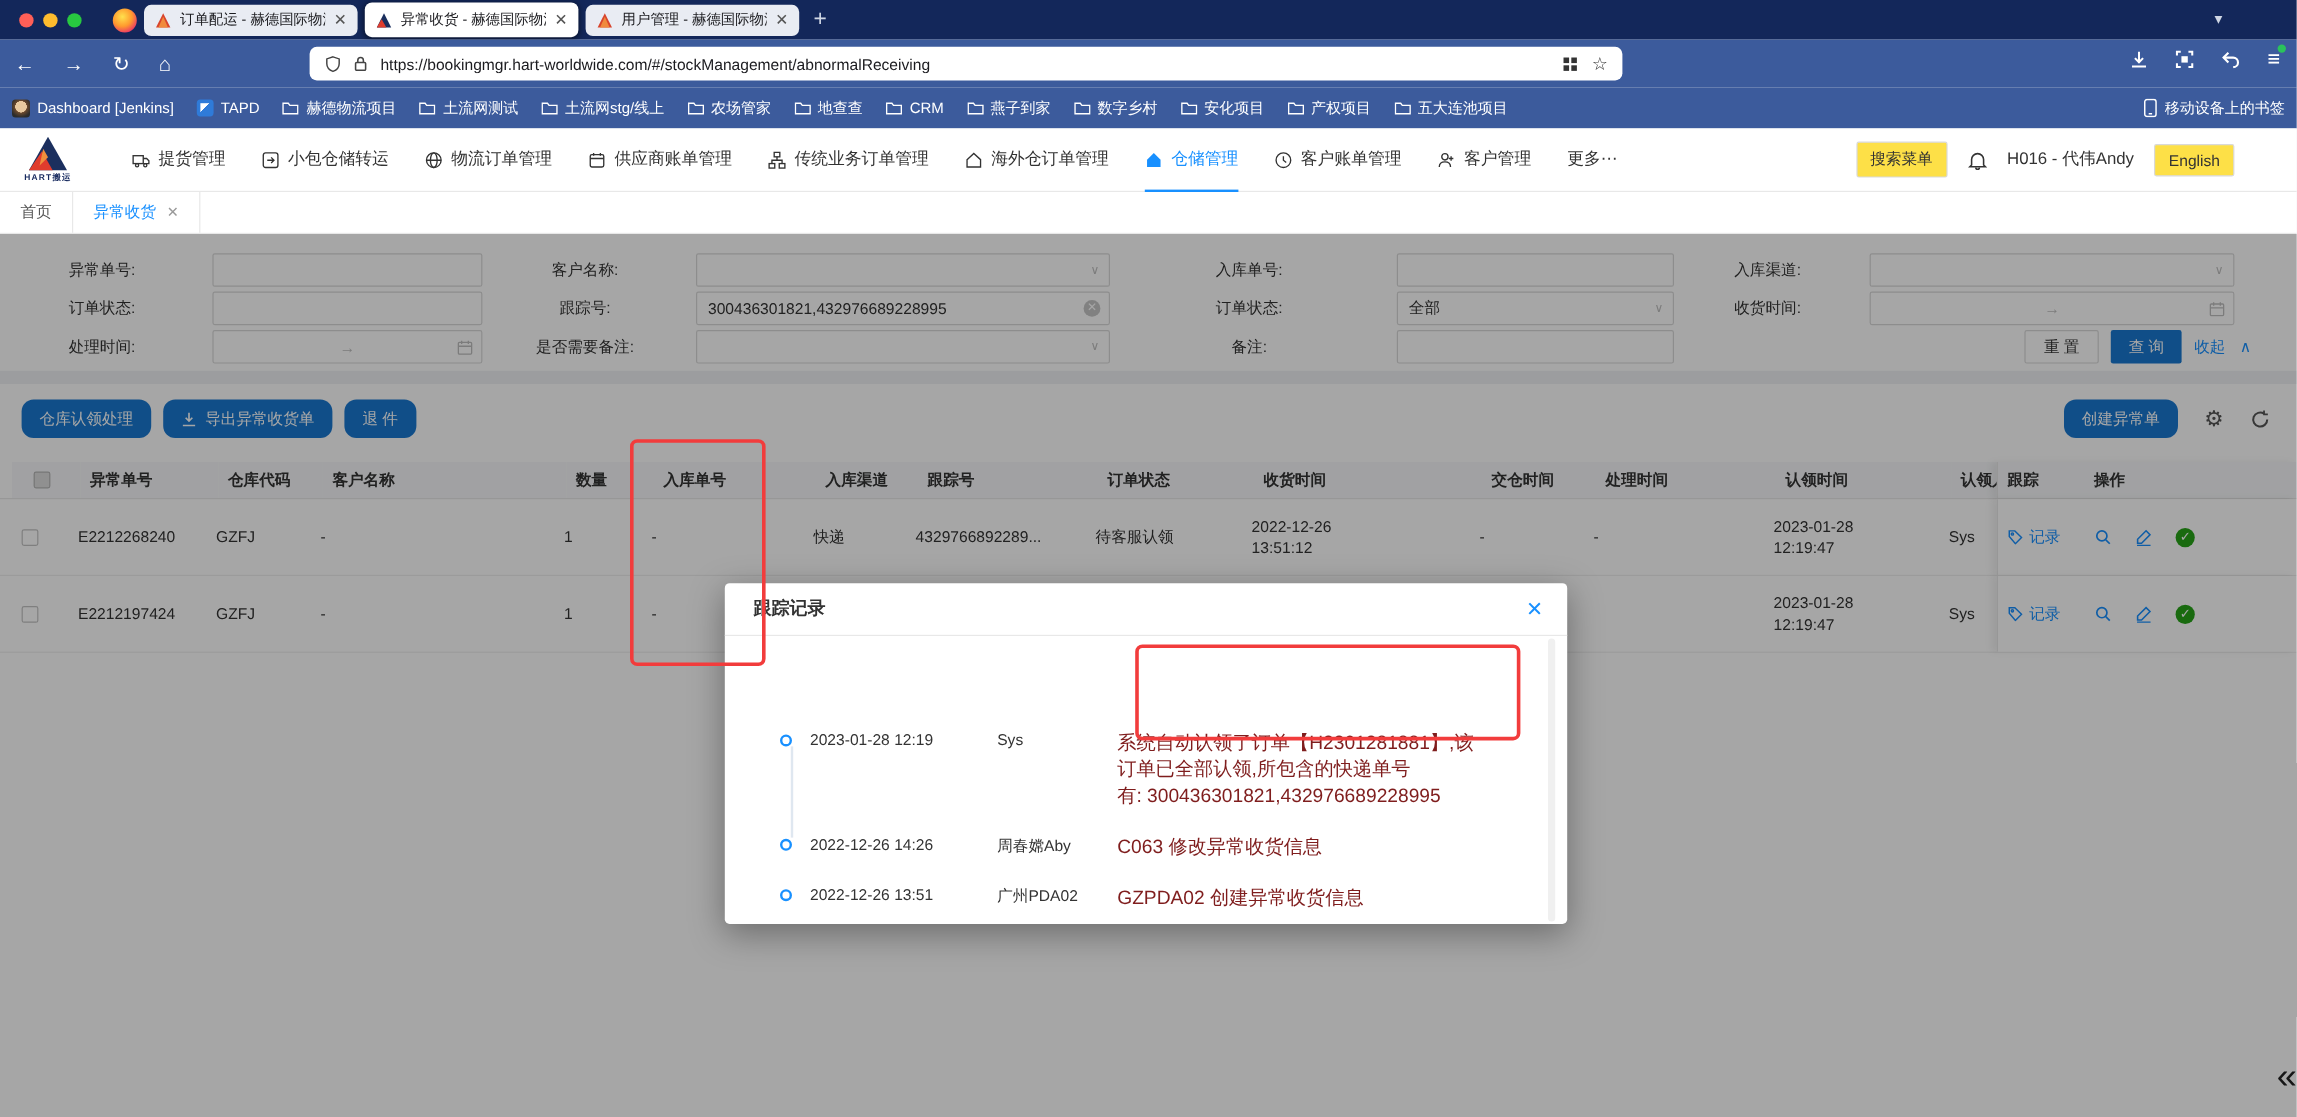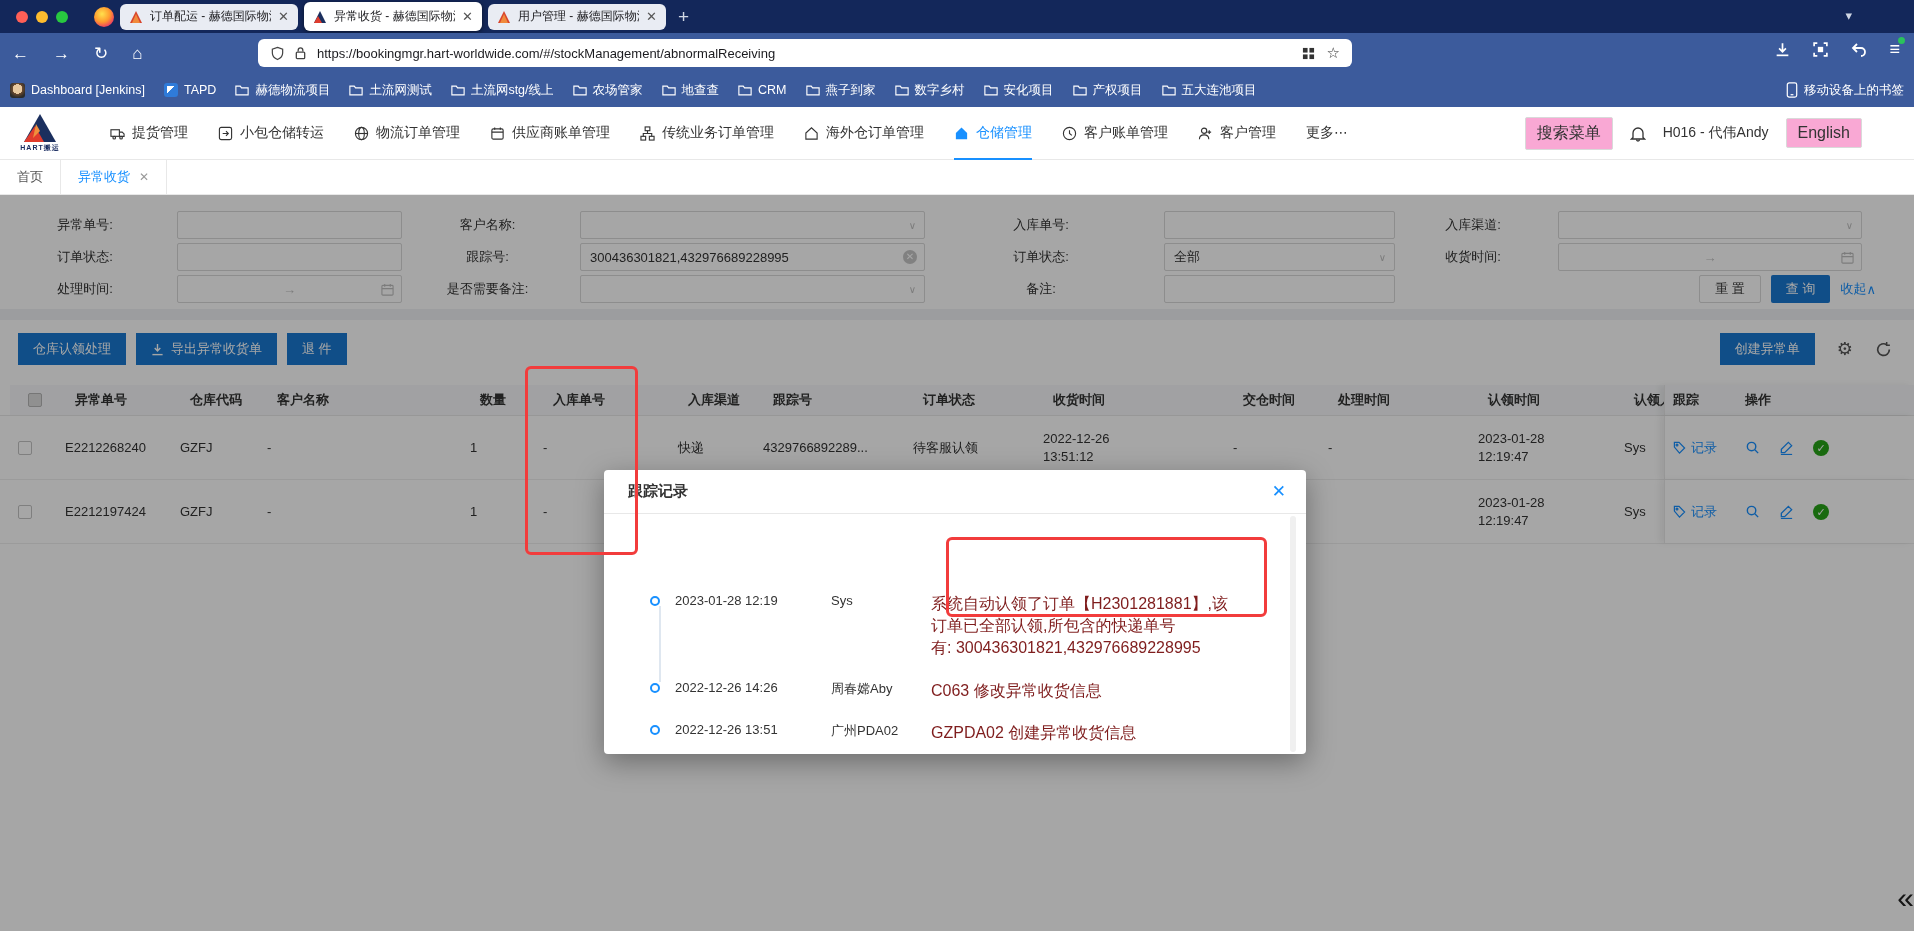--- a/index.html
+++ b/index.html
@@ -40,21 +40,21 @@
 
 .appnav{position:absolute;top:107px;left:0;width:100%;height:53px;background:#fff;border-bottom:1px solid #e8e8e8;display:flex;align-items:center;}
 .logo{margin-left:18px;flex:none;display:flex;flex-direction:column;align-items:center;width:44px;}
 .logo .lt{font-size:7px;color:#16295e;font-weight:bold;letter-spacing:1px;margin-top:1px;}
 .navitems{display:flex;margin-left:48px;font-size:14px;color:#333;}
 .navitem{display:flex;align-items:center;gap:7px;height:53px;position:relative;margin-right:30px;white-space:nowrap;}
 .navitem svg{flex:none;}
 .navitem.active{color:#1890ff;}
 .navitem.active::after{content:"";position:absolute;left:0;right:0;bottom:0;height:2px;background:#1890ff;}
 .navright{margin-left:auto;display:flex;align-items:center;gap:17px;margin-right:52px;font-size:14px;color:#333;}
-.obtn{border:1px solid #d9d9d9;border-radius:2px;padding:5px 11px;font-size:16px;color:#333;background:#f9a8d4;white-space:nowrap;}
+.obtn{border:1px solid #d9d9d9;border-radius:2px;padding:5px 11px;font-size:13px;color:#333;background:#fde047;white-space:nowrap;}
 
 
 .pagetabs{position:absolute;top:160px;left:0;width:100%;height:35px;background:#fff;border-bottom:1px solid #e8e8e8;display:flex;font-size:13px;}
 .ptab{display:flex;align-items:center;justify-content:center;gap:9px;padding:0 17px;border-right:1px solid #e8e8e8;color:#555;}
 .ptab.active{color:#1890ff;}
 .ptab .x{color:#999;font-size:12px;}
 
 
 .filters{position:absolute;top:195px;left:0;width:100%;height:114px;background:#fff;padding-top:16px;}
 .frow{display:flex;height:28px;margin-bottom:4px;}
@@ -63,26 +63,26 @@
 .finput{border:1px solid #d9d9d9;border-radius:2px;height:28px;background:#fff;display:flex;align-items:center;padding:0 9px;font-size:13px;color:#333;position:relative;flex:none;}
 .iw1{width:225px}.iw2{width:345px}.iw3{width:231px}.iw4{width:304px}
 .chev{position:absolute;right:8px;color:#bfbfbf;font-size:10px;}
 .clear{position:absolute;right:7px;width:14px;height:14px;border-radius:50%;background:#c7c7c7;color:#fff;font-size:10px;line-height:14px;text-align:center;}
 .rangearrow{flex:1;text-align:center;color:#bfbfbf;}
 .cal{position:absolute;right:7px;}
 .fbtns{flex:1;display:flex;justify-content:flex-end;align-items:center;gap:10px;padding-right:38px;}
 .btn{height:28px;padding:0 15px;border-radius:2px;font-size:13px;display:flex;align-items:center;white-space:nowrap;}
 .btn.ghost{border:1px solid #d9d9d9;background:#fff;color:#333;}
 .btn.blue{background:#1979d2;color:#fff;}
-.link{color:#1890ff;font-size:13px;display:flex;align-items:center;gap:0;white-space:nowrap;}
+.link{color:#1890ff;font-size:13px;display:flex;align-items:center;gap:12px;white-space:nowrap;}
 
 
 .tablecard{position:absolute;top:320px;left:0;width:100%;height:611px;background:#fff;}
 .actions{position:absolute;top:13px;left:18px;display:flex;gap:10px;}
-.pbtn{background:#1979d2;color:#fff;border-radius:0;height:32px;padding:0 15px;font-size:13px;display:flex;align-items:center;gap:7px;white-space:nowrap;}
+.pbtn{background:#1979d2;color:#fff;border-radius:10px;height:32px;padding:0 15px;font-size:13px;display:flex;align-items:center;gap:7px;white-space:nowrap;}
 .actright{position:absolute;top:13px;right:22px;display:flex;gap:22px;align-items:center;}
 .gicon{font-size:18px;color:#555;line-height:1;}
 .tbl{position:absolute;top:65px;left:0;width:100%;}
 .trow{display:flex;position:relative;}
 .cell{padding-left:8px;display:flex;align-items:center;font-size:13px;color:#333;flex:none;overflow:hidden;white-space:nowrap;}
 .th .cell{font-weight:bold;background:#f7f8fa;}
 .th{height:31px;border-bottom:1px solid #e8e8e8;padding-left:10px;}
 .tr{height:64px;border-bottom:1px solid #efefef;}
 .w0{width:57px}.w1{width:115px}.w2{width:87px}.w3{width:203px}.w4{width:73px}.w5{width:135px}.w6{width:85px}.w7{width:150px}.w8{width:130px}.w9{width:190px}.w10{width:95px}.w11{width:150px}.w12{width:146px}.w13{width:49px}
 .fixedcols{position:absolute;right:0;top:0;bottom:0;display:flex;background:inherit;border-left:1px solid #e8e8e8;box-shadow:-5px 0 6px rgba(0,0,0,.06);background:#fff;}
@@ -92,21 +92,21 @@
 .cb{width:14px;height:14px;border:1px solid #c4c4c4;border-radius:2px;background:#fff;margin-left:10px;}
 .cb.hdr{background:#ddd;border-color:#b5b5b5;}
 .pre{white-space:pre-line;line-height:18px;}
 .oplink{color:#1890ff;display:flex;align-items:center;gap:5px;}
 .opicons{display:flex;gap:19px;align-items:center;}
 .checkcircle{width:16px;height:16px;border-radius:50%;background:#27a418;color:#fff;font-size:11px;line-height:16px;text-align:center;}
 .drawer{position:absolute;top:563px;right:0px;font-size:30px;color:#222;z-index:10;line-height:1;}
 
 
 .overlay{position:absolute;top:195px;left:0;width:100%;height:736px;background:rgba(0,0,0,.35);z-index:50;}
-.modal{position:absolute;left:604px;top:470px;width:702px;height:284px;background:#fff;border-radius:4px;box-shadow:0 8px 28px rgba(0,0,0,.35);z-index:60;}
+.modal{position:absolute;left:604px;top:486px;width:702px;height:284px;background:#fff;border-radius:4px;box-shadow:0 8px 28px rgba(0,0,0,.35);z-index:60;}
 .mhead{height:44px;border-bottom:1px solid #e8e8e8;display:flex;align-items:center;padding:0 20px 0 24px;}
 .mtitle{font-size:15px;font-weight:bold;color:#333;}
 .mclose{margin-left:auto;color:#1890ff;font-size:17px;line-height:1;}
 .tlline{position:absolute;left:55px;top:136px;width:2px;height:76px;background:#dfe7f0;}
 .tentry{position:absolute;left:46px;display:flex;align-items:flex-start;}
 .tdot{width:10px;height:10px;border:2px solid #1890ff;border-radius:50%;background:#fff;margin-top:3px;flex:none;}
 .ttime{width:156px;margin-left:15px;font-size:13px;color:#333;flex:none;}
 .tuser{width:100px;font-size:13px;color:#333;flex:none;}
 .tdesc{width:320px;font-size:16px;color:#7f1d1d;line-height:22px;white-space:pre-line;}
 .mscroll{position:absolute;right:10px;top:46px;bottom:2px;width:6px;background:#f0f0f0;border-radius:3px;}

